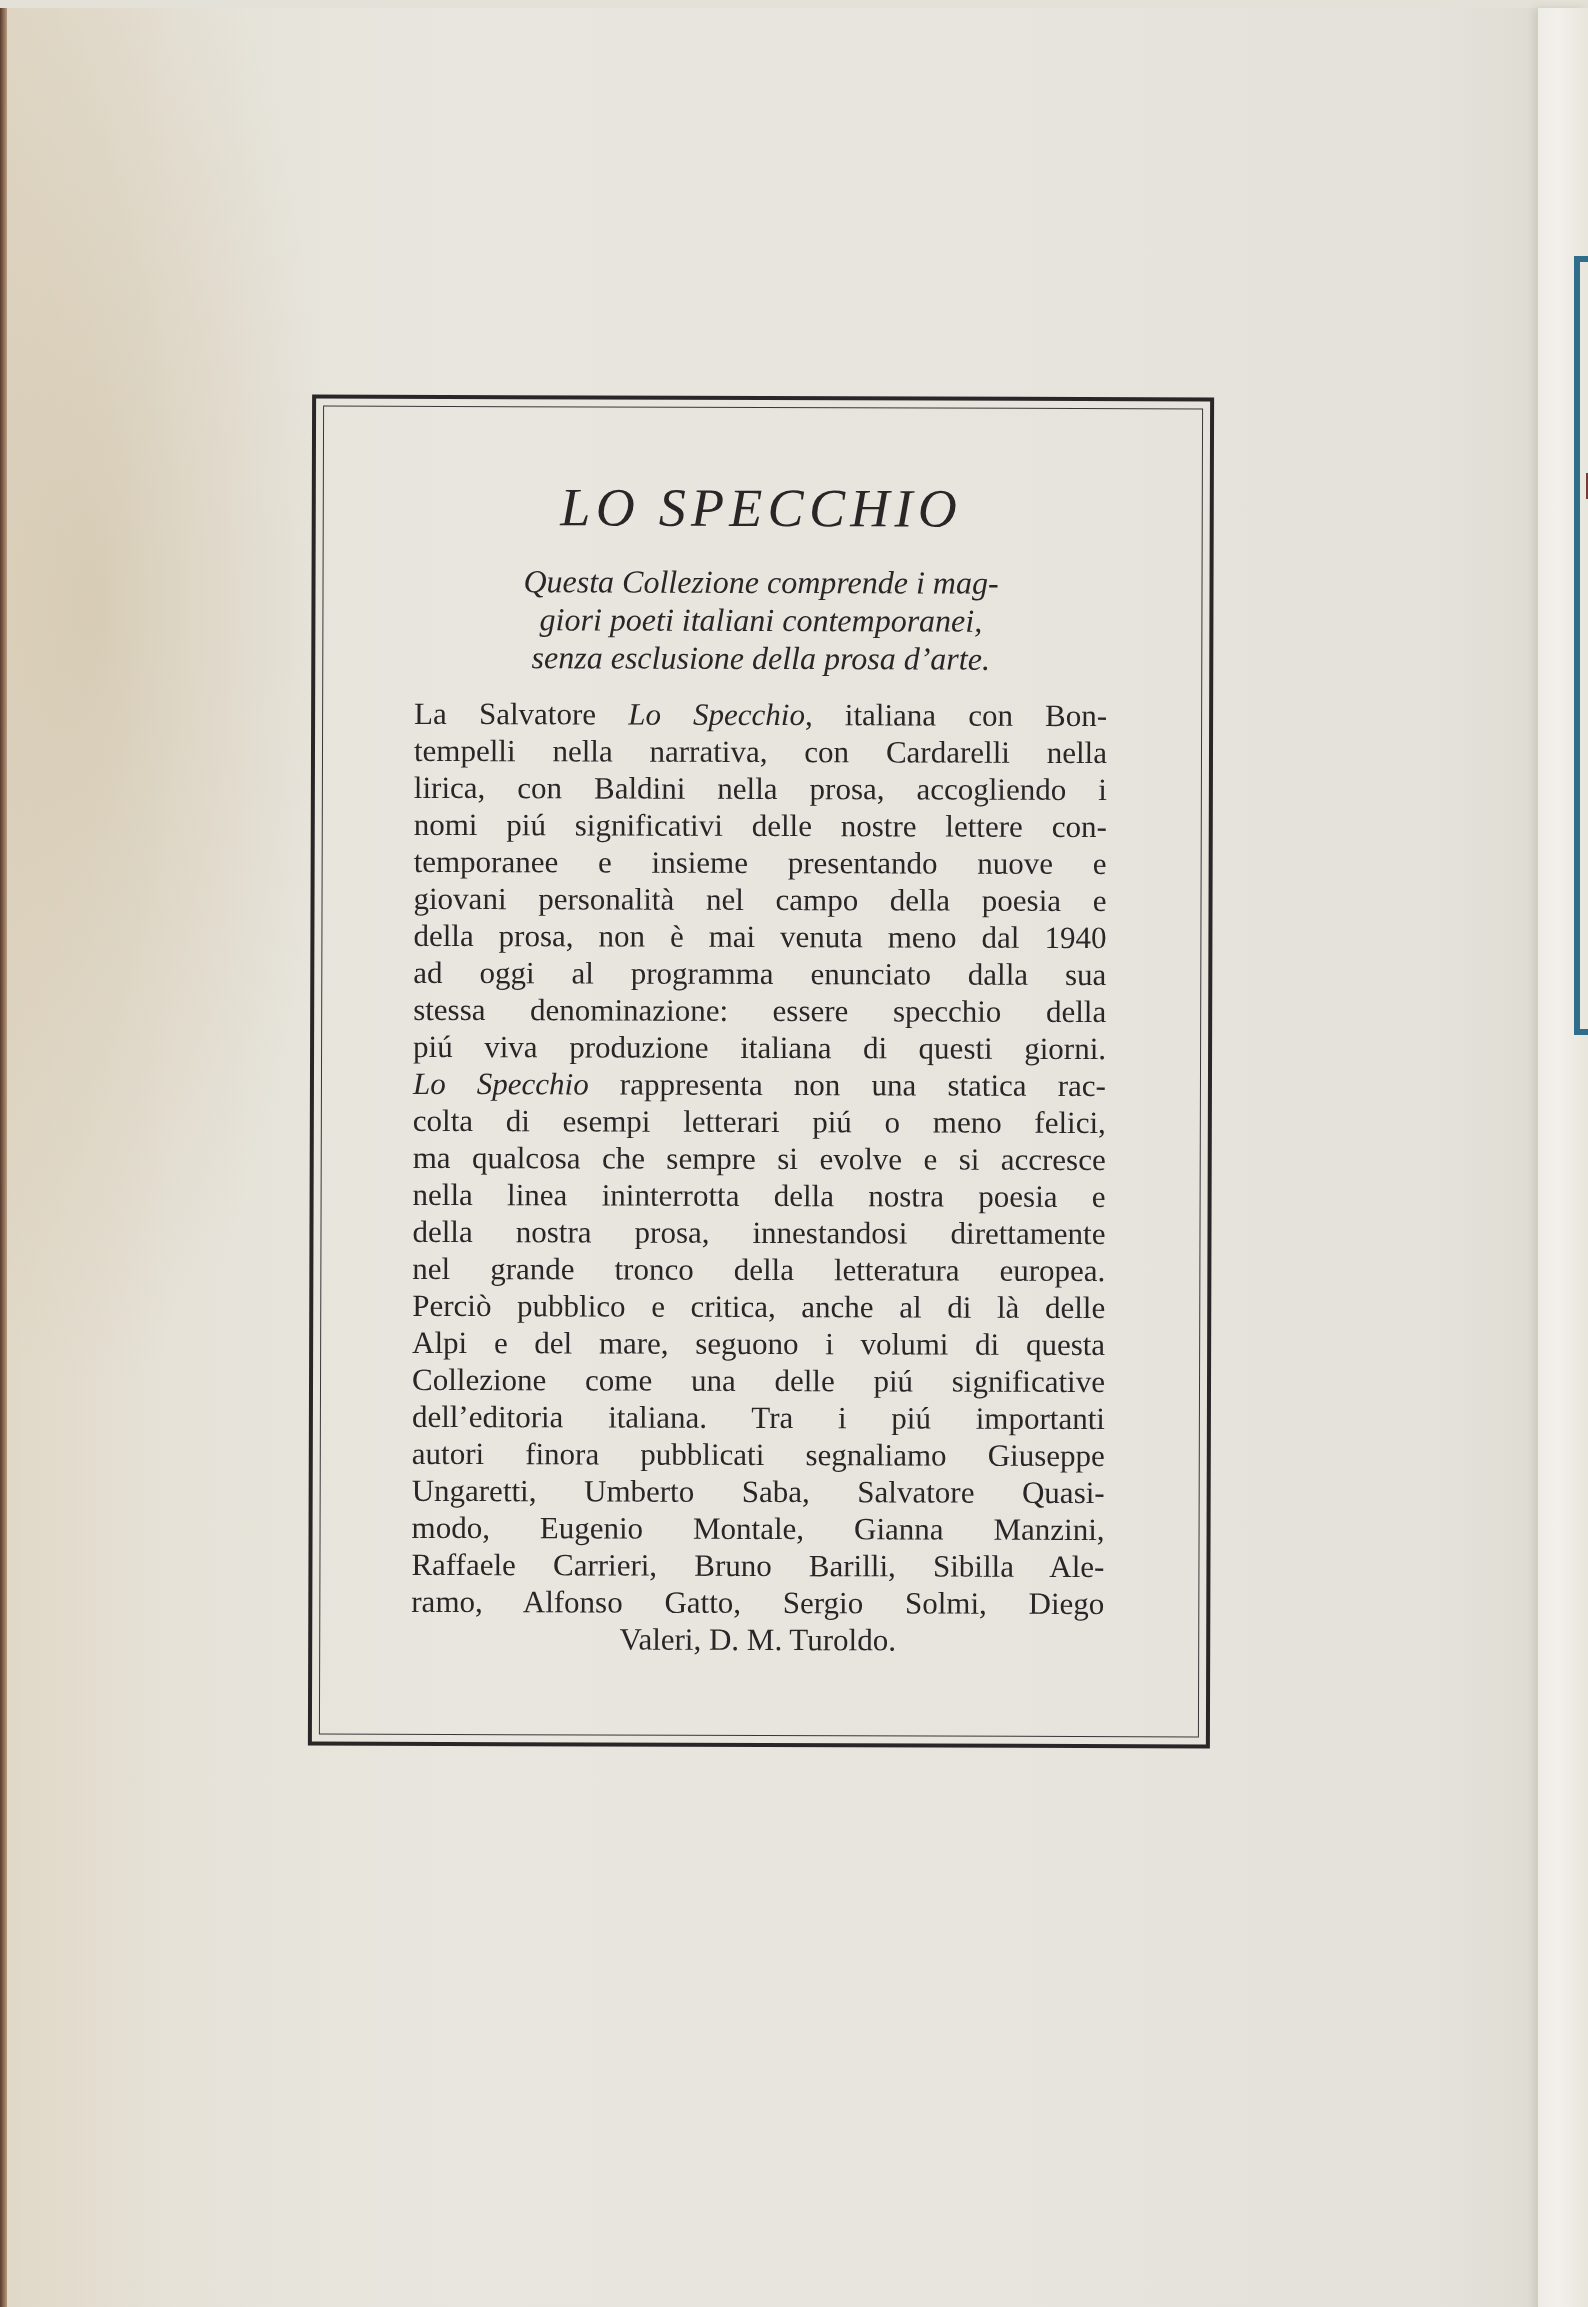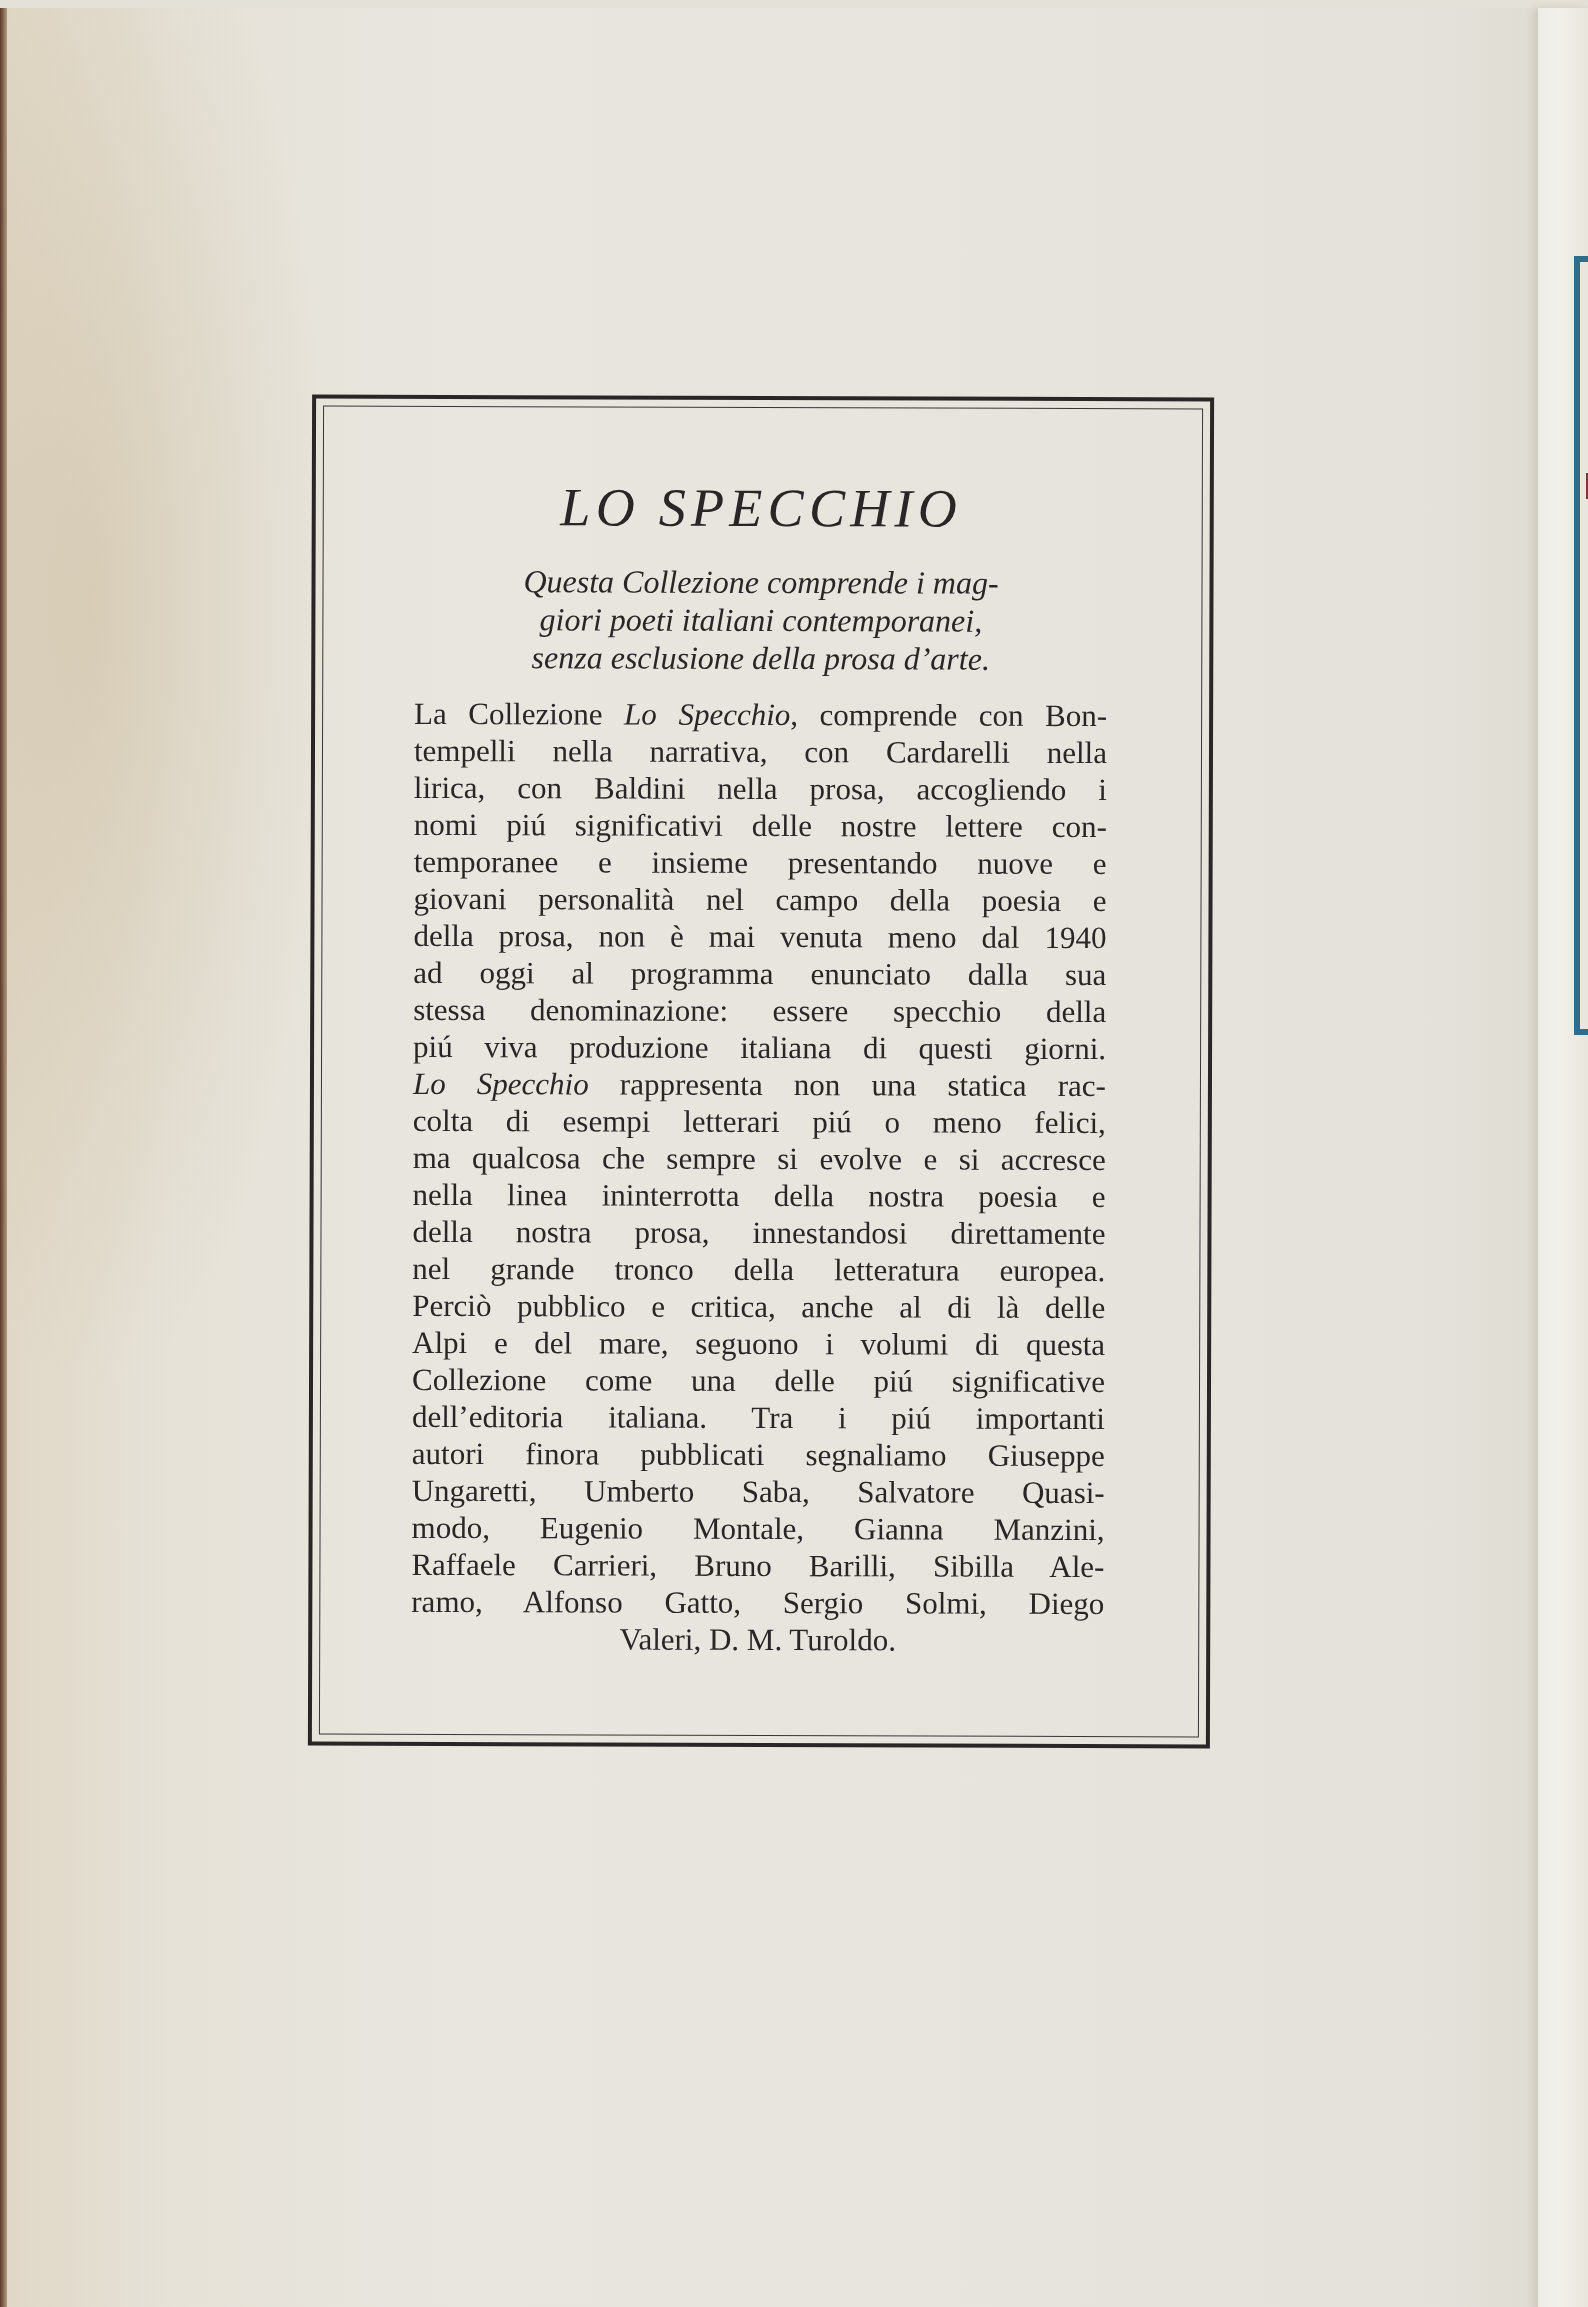--- a/index.html
+++ b/index.html
@@ -135,21 +135,21 @@
   <div class="frame-outer">
     <div class="frame-inner"></div>
     <div class="content">
       <h1 class="title">LO SPECCHIO</h1>
       <div class="subtitle">
         <span>Questa Collezione comprende i mag-</span>
         <span>giori poeti italiani contemporanei,</span>
         <span>senza esclusione della prosa d’arte.</span>
       </div>
       <div class="body-text">
-        <span class="line"><span>La Collezione </span><em>Lo Specchio</em><span>, comprende con Bon-</span></span>
+        <span class="line"><span>La Salvatore </span><em>Lo Specchio</em><span>, italiana con Bon-</span></span>
         <span class="line">tempelli nella narrativa, con Cardarelli nella</span>
         <span class="line">lirica, con Baldini nella prosa, accogliendo i</span>
         <span class="line">nomi piú significativi delle nostre lettere con-</span>
         <span class="line">temporanee e insieme presentando nuove e</span>
         <span class="line">giovani personalità nel campo della poesia e</span>
         <span class="line">della prosa, non è mai venuta meno dal 1940</span>
         <span class="line">ad oggi al programma enunciato dalla sua</span>
         <span class="line">stessa denominazione: essere specchio della</span>
         <span class="line">piú viva produzione italiana di questi giorni.</span>
         <span class="line"><em>Lo Specchio</em><span> rappresenta non una statica rac-</span></span>

